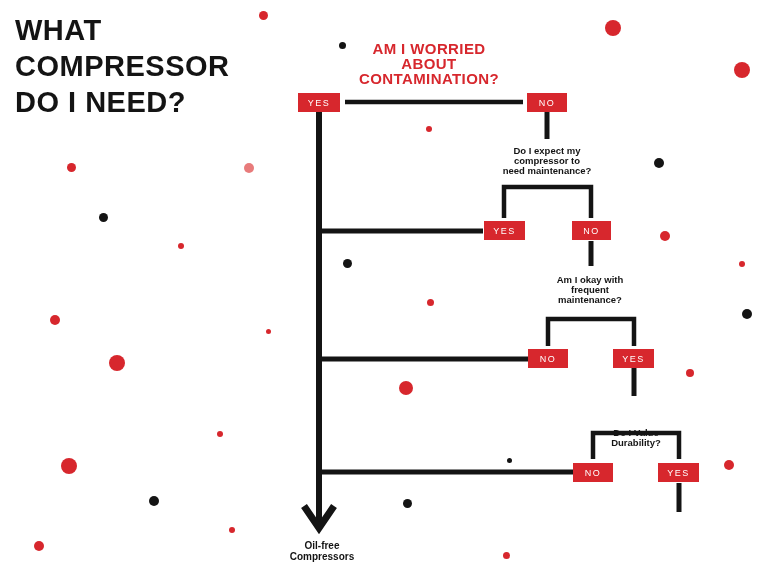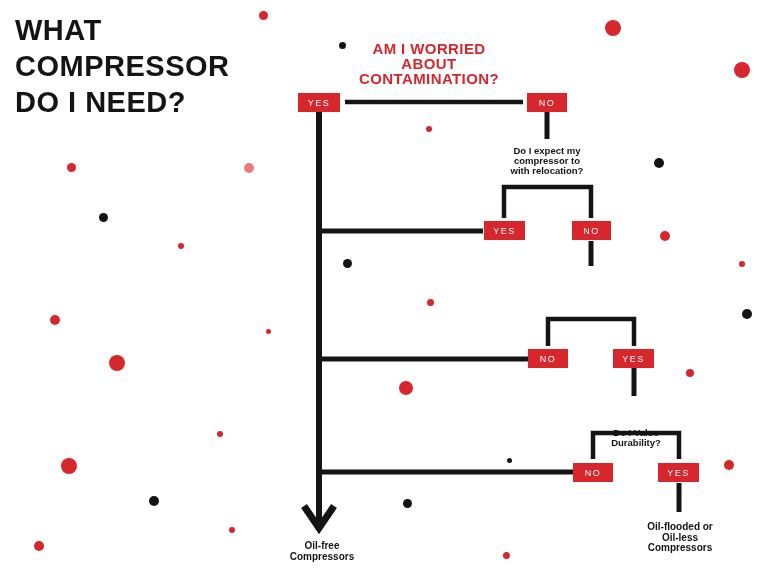--- a/index.html
+++ b/index.html
@@ -109,31 +109,31 @@
 DO I NEED?</h1>
 
   <div class="main-q">AM I WORRIED
 ABOUT
 CONTAMINATION?</div>
   <div class="box" style="left:298px;top:93px;width:42px">YES</div>
   <div class="box" style="left:527px;top:93px;width:40px">NO</div>
 
   <div class="q-small" style="left:547px;top:146px;width:92px">Do I expect my
 compressor to
-with relocation?</div>
+need maintenance?</div>
   <div class="box" style="left:484px;top:221px;width:41px">YES</div>
   <div class="box" style="left:572px;top:221px;width:39px">NO</div>
 
+  <div class="q-small" style="left:590px;top:275px;width:90px">Am I okay with
+frequent
+maintenance?</div>
   <div class="box" style="left:528px;top:349px;width:40px">NO</div>
   <div class="box" style="left:613px;top:349px;width:41px">YES</div>
 
   <div class="q-small" style="left:636px;top:428px;width:80px">Do I Value
 Durability?</div>
   <div class="box" style="left:573px;top:463px;width:40px">NO</div>
   <div class="box" style="left:658px;top:463px;width:41px">YES</div>
 
   <div class="outcome" style="left:322px;top:541px;width:80px">Oil-free
 Compressors</div>
-  <div class="outcome" style="left:680px;top:522px;width:90px">Oil-flooded or
-Oil-less
-Compressors</div>
 
 </div>
 
 </body></html>

